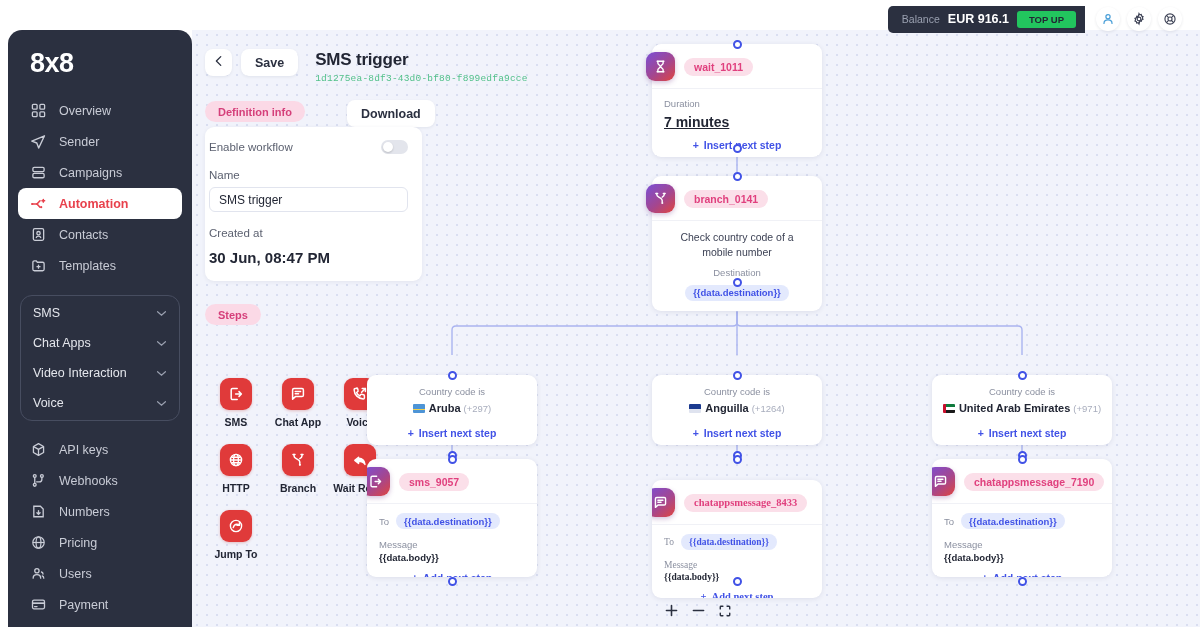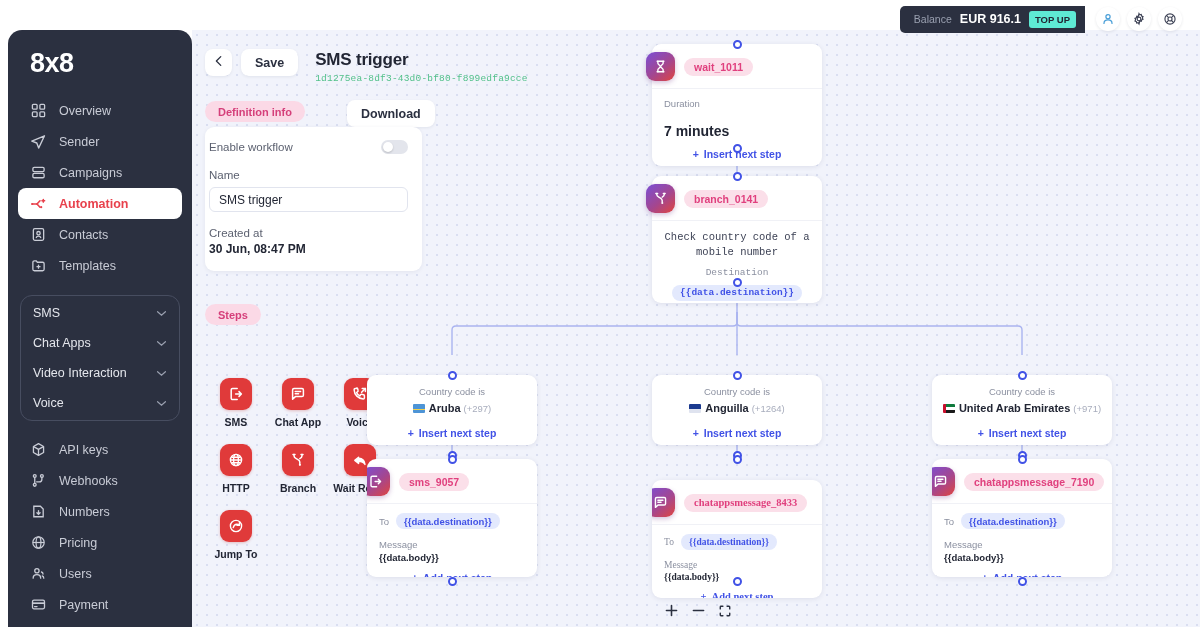--- a/index.html
+++ b/index.html
@@ -94,21 +94,21 @@
     content: ""; position: absolute; left: 2px; top: 2px;
     width: 10px; height: 10px; border-radius: 50%; background: #fff;
     box-shadow: 0 1px 2px rgba(0,0,0,.18);
   }
   .def-sub { font-size: 11.5px; color: #5c6170; margin-top: 15px; }
   .txt-input {
     margin-top: 6px; height: 25px; border: 1px solid #e1e4ee; border-radius: 6px;
     display: flex; align-items: center; padding: 0 9px;
     font-size: 12px; color: #222634; background: #fff;
   }
-  .def-val { font-size: 12px; color: #222634; font-weight: bold; margin-top: 3px; }
+  .def-val { font-size: 15px; color: #222634; font-weight: bold; margin-top: 10px; }
 
   
   .hint { position: absolute; left: 13px; top: 302px; width: 200px; display: flex; gap: 9px; }
   .bulb {
     width: 17px; height: 17px; border-radius: 50%; background: #e5e9fb;
     display: flex; align-items: center; justify-content: center; flex: 0 0 17px;
   }
   .hint-txt { font-size: 11.5px; color: #3d4255; line-height: 1.55; }
 
   
@@ -136,21 +136,21 @@
     display: flex; align-items: center; justify-content: center;
     margin-left: -17px; box-shadow: 0 2px 5px rgba(120,60,140,.30);
   }
   .node-tag {
     margin-left: 9px; display: inline-flex; align-items: center; height: 18px;
     padding: 0 10px; border-radius: 9px; background: #fbdfe9;
     color: #e0407e; font-size: 10.5px; font-weight: bold;
   }
   .node-body { padding: 0 12px 2px 12px; border-top: 1px solid #f0f1f6; padding-top: 9px; }
   .fld-lbl { font-size: 9.5px; color: #8b90a0; }
-  .fld-big { font-size: 14px; font-weight: bold; color: #222634; margin-top: 14px; }
+  .fld-big { font-size: 14px; font-weight: bold; color: #222634; margin-top: 5px; text-decoration: underline; }
   .node-foot {
     display: flex; align-items: center; justify-content: center; gap: 5px;
     height: 25px; color: #4152e6; font-size: 10.5px; font-weight: bold; cursor: pointer;
   }
   .chip {
     display: inline-flex; align-items: center; height: 16px; padding: 0 8px;
     border-radius: 8px; background: #e3e9fd; color: #4152e6;
     font-size: 9.5px; font-weight: bold;
   }
   .row-to { display: flex; align-items: center; gap: 7px; }
@@ -174,22 +174,22 @@
     position: absolute; right: 0; top: 0; height: 38px; display: flex; align-items: center;
   }
   .balance {
     display: flex; align-items: center; gap: 8px; height: 27px;
     background: #2b3040; border-radius: 5px 0 0 5px; padding: 0 9px 0 14px;
     color: #fff; font-size: 11.5px;
   }
   .balance .bl { color: #9aa0b0; font-size: 10.5px; }
   .balance .bv { font-weight: bold; font-size: 12.5px; }
   .topup {
-    background: #5eead4; color: #222634; font-size: 9.5px; font-weight: bold;
-    border-radius: 3px; padding: 3px 6px; cursor: pointer;
+    background: #22c55e; color: #222634; font-size: 9.5px; font-weight: bold;
+    border-radius: 3px; padding: 3px 12px; cursor: pointer;
   }
   .circ-btns { display: flex; align-items: center; gap: 7px; margin-left: 11px; margin-right: 18px; }
   .circ {
     width: 24px; height: 24px; border-radius: 50%; background: #fff;
     display: flex; align-items: center; justify-content: center; cursor: pointer;
     box-shadow: 0 1px 3px rgba(40,45,70,.10);
   }
 
   
   .zoomctl {
@@ -510,21 +510,21 @@
         <span class="node-ico">
             <svg width="15" height="15" viewBox="0 0 16 16" fill="none" stroke="#fff" stroke-width="1.5" stroke-linecap="round" stroke-linejoin="round">
               <path d="M4 2.6v1.2c0 1.4 1 2.2 2.2 2.8l1.4.7c1.2.6 2.2 1.4 2.2 2.8v1.3"></path>
               <path d="M12 2.6v1.2c0 1.4-1 2.2-2.2 2.8"></path>
               <circle cx="9.9" cy="12.8" r="1.1" fill="#fff" stroke="none"></circle>
               <path d="M3 2.6h2M11 2.6h2"></path>
             </svg>
           </span>
         <span class="node-tag">branch_0141</span>
       </div>
-      <div class="node-body" style="text-align:center; padding-bottom:2px;font-family:Liberation Mono, monospace;">
+      <div class="node-body" style="text-align:center; padding-bottom:10px;">
         <div style="font-size:10.5px; color:#3d4255; line-height:1.45;">Check country code of a mobile number</div>
         <div class="fld-lbl" style="margin-top:7px;">Destination</div>
         <div style="margin-top:4px;"><span class="chip">{{data.destination}}</span></div>
       </div>
     </div>
     <div class="port" style="left:540.5px; top:247.5px;"></div>
 
     <div class="port" style="left:255.5px; top:340.5px;"></div>
     <div class="cond" style="left:260px; top:345px; width:170px; margin-left:-85px;">
       <div class="cond-t">Country code is</div>

